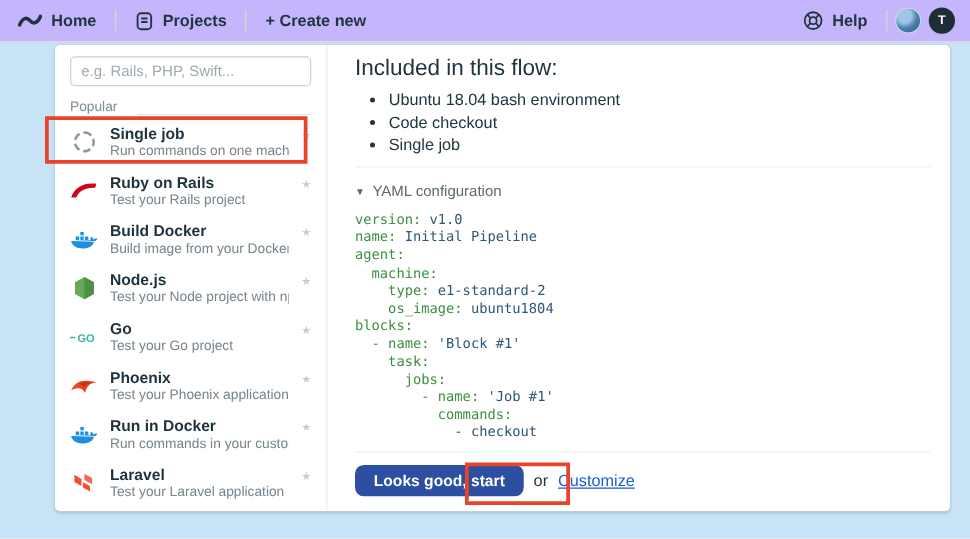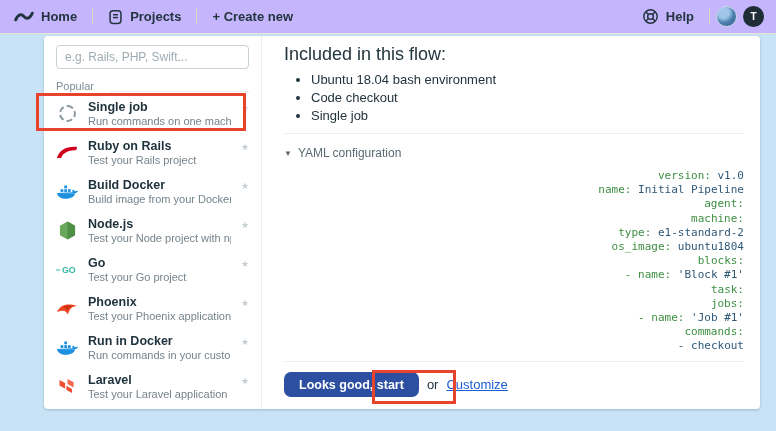--- a/index.html
+++ b/index.html
@@ -75,21 +75,21 @@
 
   
   .main { flex:1; padding:10px 16px 0 22px; display:flex; flex-direction:column; min-width:0; }
   .included-title { font-size:18px; color:#22343d; line-height:16px; }
   ul.included { margin:9px 0 0; padding-left:27px; }
   ul.included li { font-size:13px; color:#22343d; line-height:18px; }
   .hdivider { height:1px; background:#eceff1; margin-top:8px; flex:none; }
   .yaml-header { margin-top:12px; display:flex; align-items:center; gap:6px; cursor:pointer; }
   .yaml-caret { font-size:8px; color:#5b6a72; }
   .yaml-title { font-size:12px; color:#5b6a72; }
-  .yaml-code { margin-top:9px; font-family:"DejaVu Sans Mono", monospace; font-size:11px; line-height:14.2px;text-align:right; }
+  .yaml-code { margin-top:9px; font-family:"DejaVu Sans Mono", monospace; font-size:11px; line-height:14.2px; }
   .yaml-line { white-space:pre; }
   .yk { color:#3e8f42; }
   .yv { color:#2f5877; }
 
   .footer {
     margin-top:auto; border-top:1px solid #eceff1;
     padding:10px 0 12px; display:flex; align-items:center; gap:8px;
     font-size:13px; color:#22343d;
   }
   .primary-btn {

